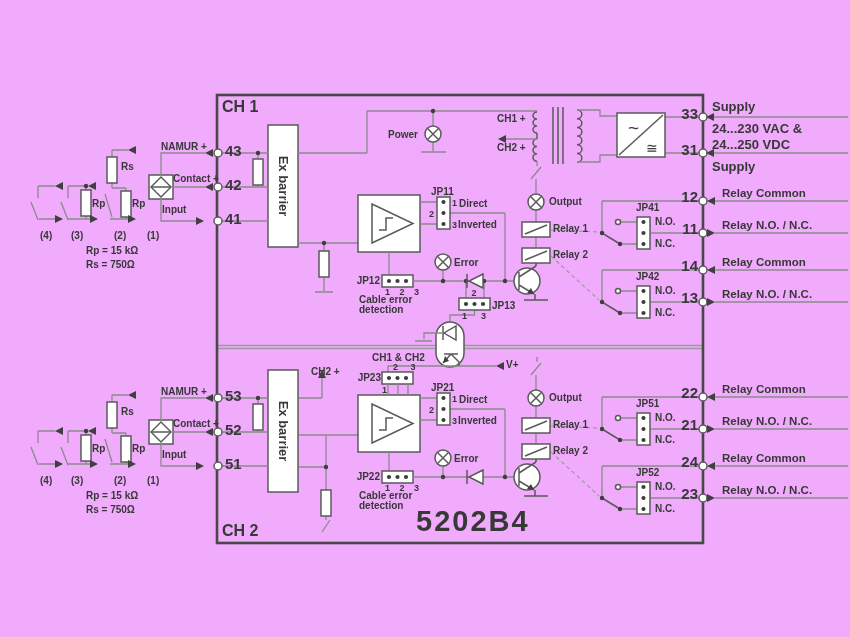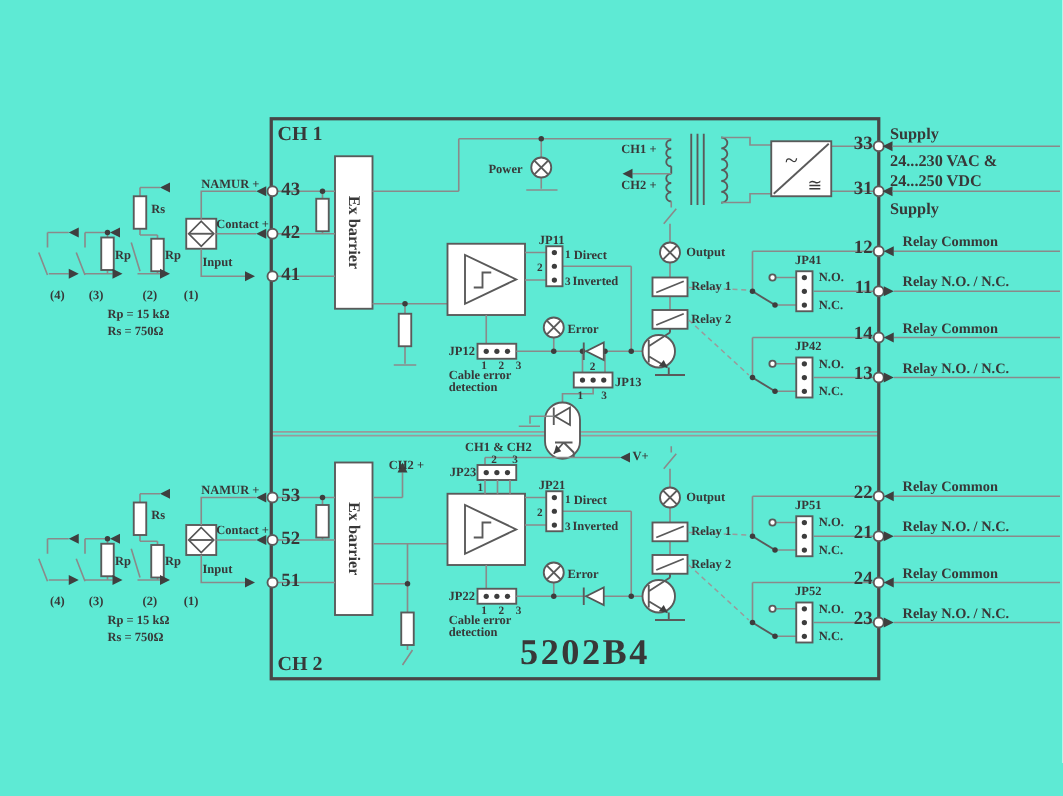--- a/index.html
+++ b/index.html
@@ -1,16 +1,16 @@
 <!DOCTYPE html>
 <html><head>
 <meta charset="utf-8">
 <style>
   html,body{margin:0;padding:0;background:#fff;}
-  #stage{position:relative;width:850px;height:637px;background:#5eead4;font-family:Liberation Serif, serif;}
+  #stage{position:relative;width:850px;height:637px;background:#f0abfc;font-family:Liberation Sans, sans-serif;}
   .ln{stroke:#8a8a8a;stroke-width:1.3;fill:none}
   .lnd{stroke:#5a5a5a;stroke-width:1.5;fill:none}
   .sym{fill:#ffffff;stroke:#5a5a5a;stroke-width:1.5}
   .tri{fill:#ffffff;stroke:#555555;stroke-width:1.4}
   .arr{fill:#3f3f3f;stroke:none}
   .dotf{fill:#3d3d3d;stroke:none}
   .dash{stroke:#9a9a9a;stroke-width:1.2;fill:none;stroke-dasharray:4 3}
   .box{fill:none;stroke:#474747;stroke-width:2.6}
   .div{stroke:#9a9a9a;stroke-width:1.4}
   .tx{fill:#383838;}

